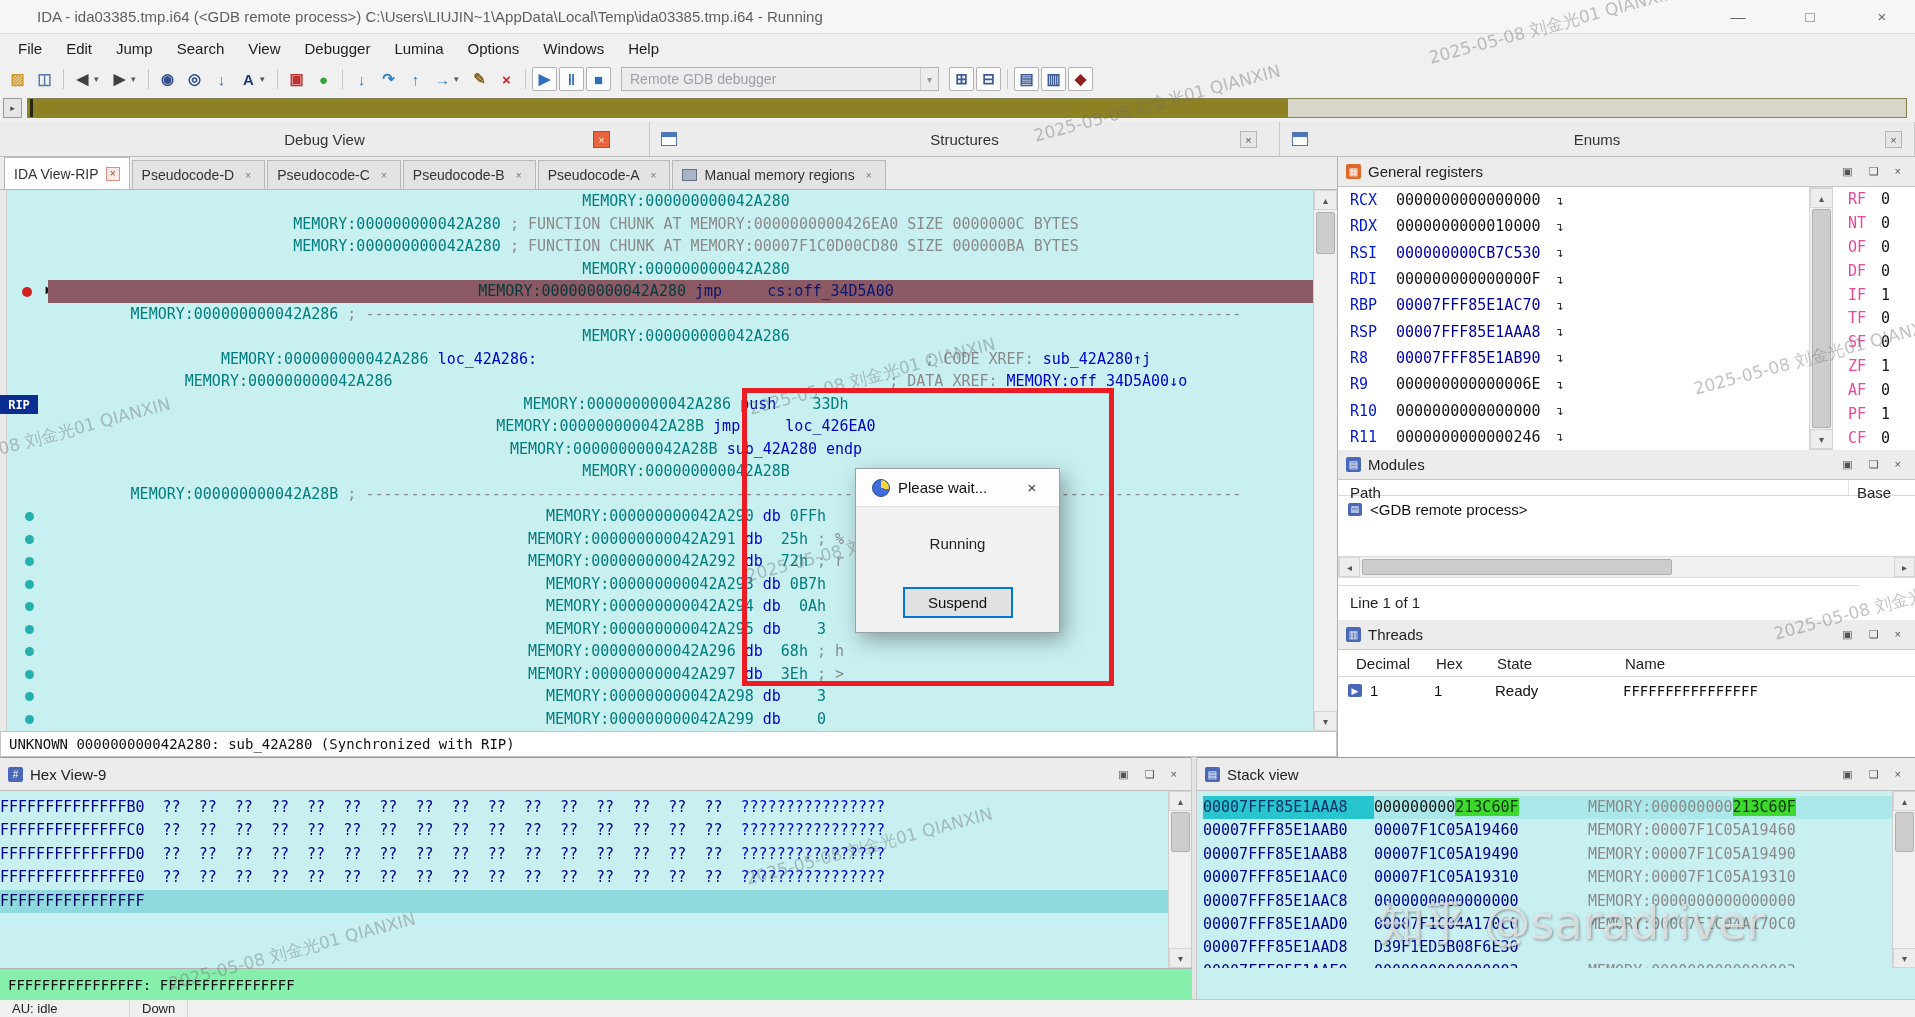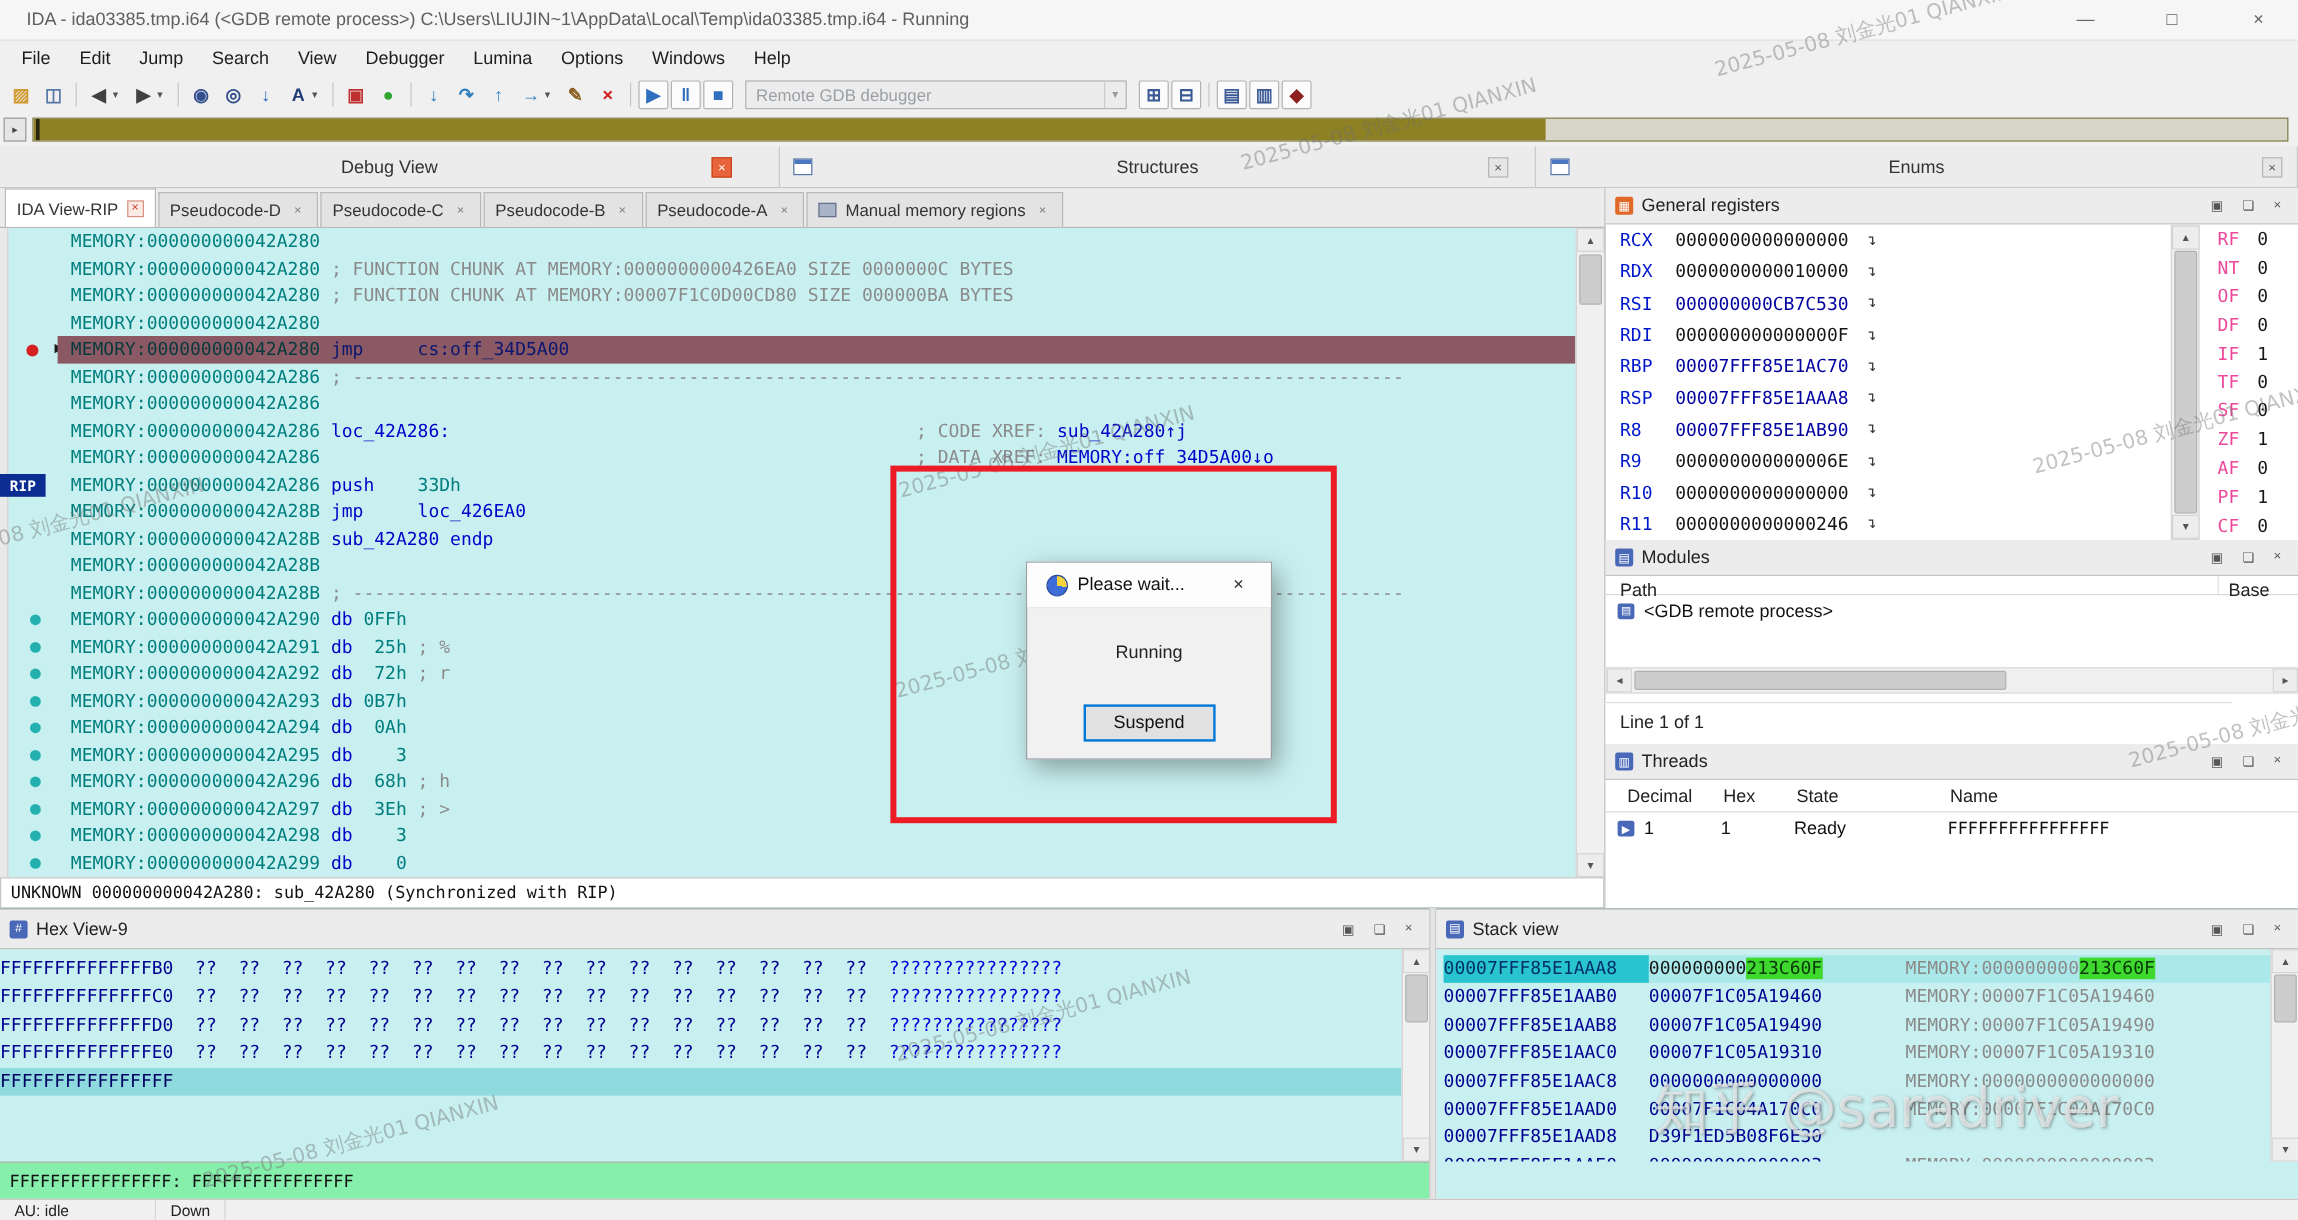--- a/index.html
+++ b/index.html
@@ -1,21 +1,21 @@
 <!DOCTYPE html>
 <html><head>
 <meta charset="utf-8">
 <style>
 *{margin:0;padding:0;box-sizing:border-box;}
 html,body{width:1915px;height:1017px;overflow:hidden;}
 body{position:relative;font-family:"Liberation Sans",sans-serif;background:#f0f0f0;font-size:15px;color:#222;}
 
 
 #titlebar{position:absolute;left:0;top:0;width:1915px;height:34px;background:#f6f6f6;border-bottom:1px solid #dcdcdc;display:flex;align-items:center;}
-#title-text{color:#5f5f5f;font-size:15px;padding-left:22px;flex:1;white-space:nowrap;overflow:hidden;}
+#title-text{color:#5f5f5f;font-size:15px;padding-left:37px;flex:1;white-space:nowrap;overflow:hidden;}
 #win-btns{display:flex;gap:42px;padding-right:18px;}
 .win-btn{width:30px;height:26px;display:flex;align-items:center;justify-content:center;color:#666;font-size:15px;}
 
 
 #menubar{position:absolute;left:0;top:34px;width:1915px;height:29px;background:#f0f0f0;display:flex;align-items:center;padding-left:6px;color:#1d1d1d;font-size:15px;}
 .menu-item{padding:0 12px;height:100%;display:flex;align-items:center;}
 
 
 #toolbar{position:absolute;left:0;top:63px;width:1915px;height:32px;background:#f0f0f0;display:flex;align-items:center;padding-left:5px;gap:2px;}
 .tb-icon{width:25px;height:24px;display:flex;align-items:center;justify-content:center;font-size:15px;font-weight:bold;}
@@ -37,21 +37,21 @@
 .ptab-sec{position:relative;height:100%;border-right:1px solid #c9c9c9;}
 #ptab-debug{width:650px;}
 #ptab-structures{width:630px;}
 #ptab-enums{flex:1;}
 .ptab-label{position:absolute;left:0;right:0;top:0;bottom:0;display:flex;align-items:center;justify-content:center;font-size:15px;}
 .ptab-close{position:absolute;top:9px;width:17px;height:17px;font-size:11px;display:flex;align-items:center;justify-content:center;color:#555;border:1px solid #b5b5b5;background:#e6e6e6;}
 .ptab-close.red{color:#fff;background:#e8643c;border:1px solid #c8441c;}
 .win-ico{position:absolute;top:10px;width:16px;height:14px;border:1px solid #5577aa;background:linear-gradient(#4a78c0 0 4px,#ffffff 4px);}
 
 
-#left-panel{position:absolute;left:0;top:157px;width:1337px;height:600px;background:#c9f0f1;}
+#left-panel{position:absolute;left:0;top:157px;width:1337px;height:600px;background:#c9f0f1;text-align:center;}
 #view-tabs{position:absolute;left:0;top:0;width:100%;height:33px;background:#ececec;border-bottom:1px solid #b8b8b8;display:flex;align-items:flex-end;padding-left:4px;font-size:14px;}
 .vtab{height:29px;display:flex;align-items:center;padding:0 9px;border:1px solid #b8b8b8;border-bottom:none;background:#e3e3e3;color:#333;margin-right:2px;gap:7px;white-space:nowrap;}
 .vtab.active{background:#ffffff;height:32px;}
 .vtab-close{font-size:10px;color:#777;width:14px;height:14px;display:flex;align-items:center;justify-content:center;}
 .vtab.active .vtab-close{color:#c43a1e;border:1px solid #d89080;background:#fceae4;}
 .vtab-ico{width:15px;height:12px;background:#aab4c8;border:1px solid #667088;display:inline-block;}
 
 #disasm{position:absolute;left:0;top:33px;width:1313px;height:541px;overflow:hidden;background:#c9f0f1;}
 #left-strip{position:absolute;left:0;top:0;width:7px;height:100%;background:#e9e9e9;border-right:1px solid #d2d2d2;}
 #disasm-gutter{position:absolute;left:0;top:0;width:58px;height:100%;}

